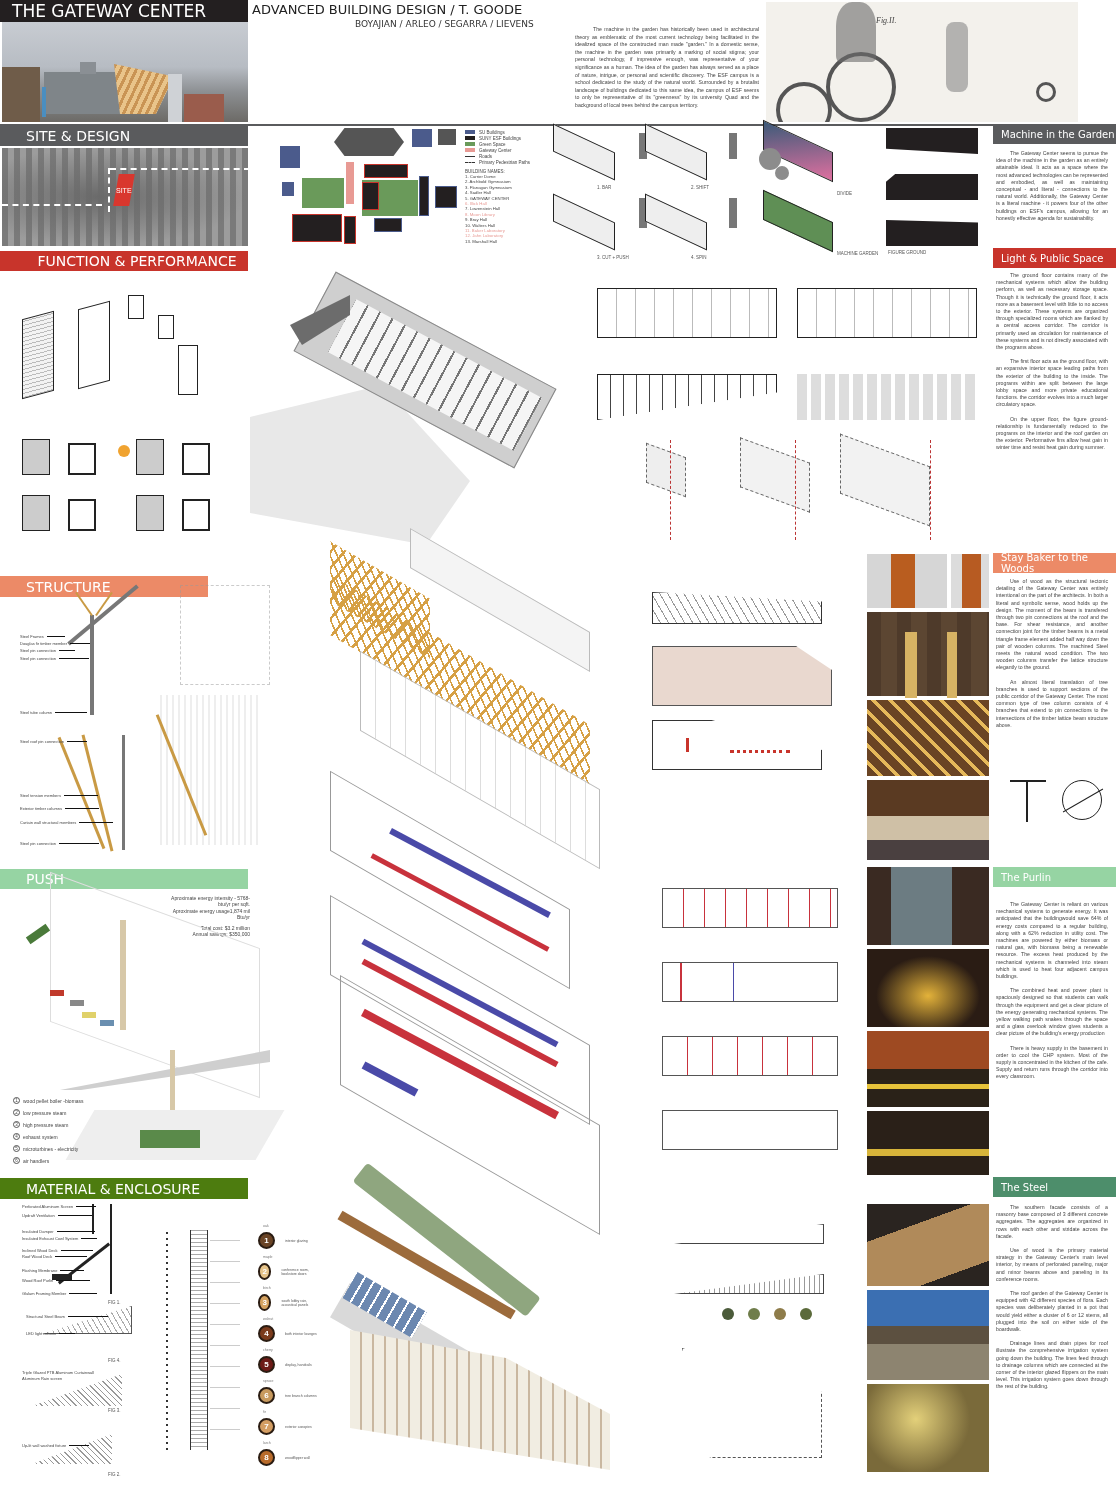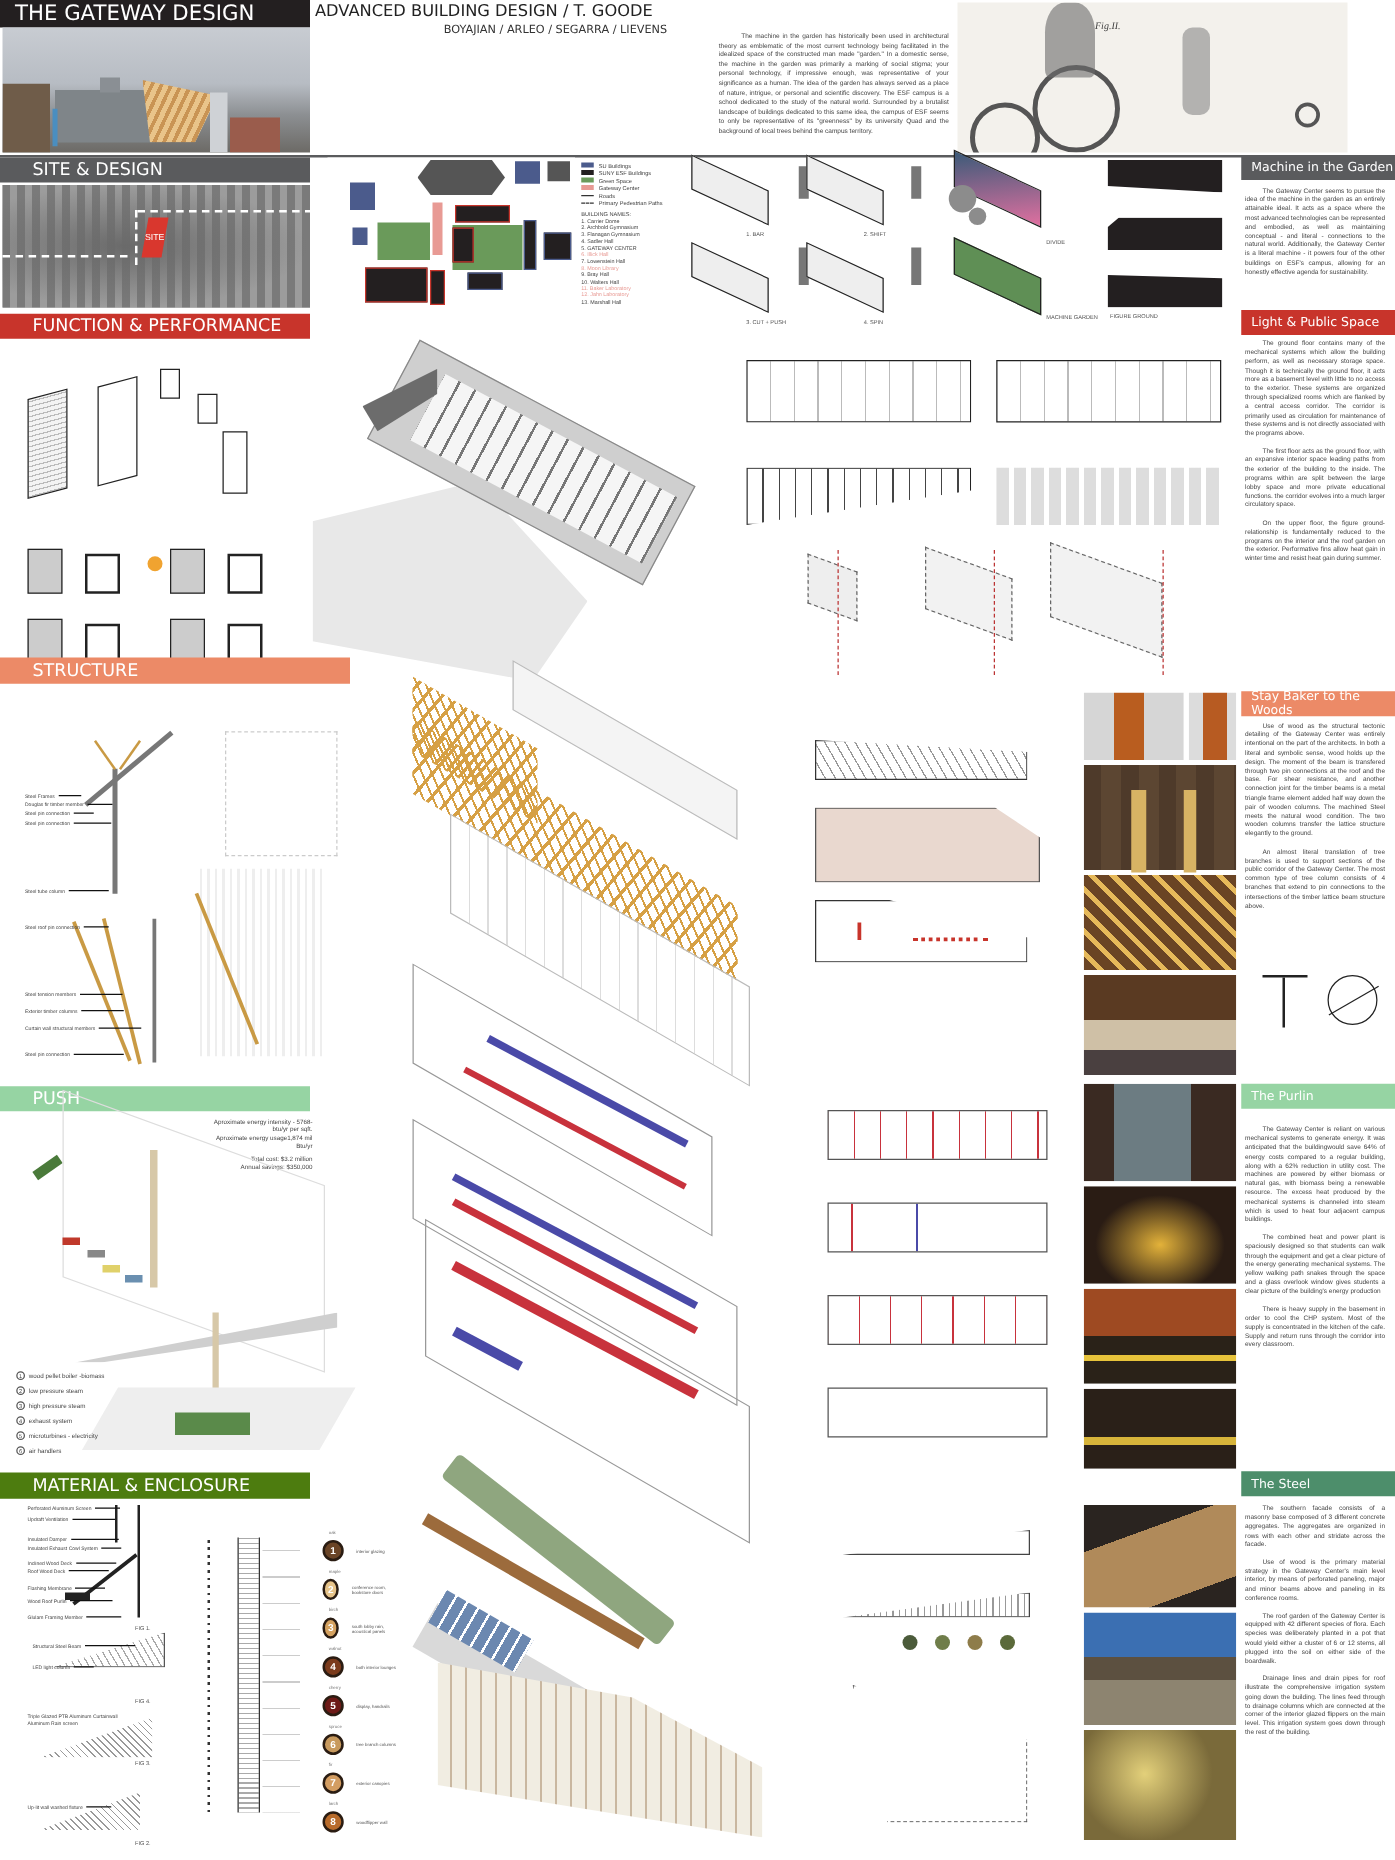--- a/index.html
+++ b/index.html
@@ -1,20 +1,20 @@
 <!DOCTYPE html>
 <html><head>
 <meta charset="utf-8">
 <style>
   * { box-sizing: border-box; margin: 0; padding: 0; }
   body { width: 1116px; height: 1488px; background: #fff; font-family: "Liberation Sans", sans-serif; color: #333; position: relative; overflow: hidden; }
   .abs { position: absolute; }
   .band { position: absolute; color: #fff; font-family: "DejaVu Sans", sans-serif; font-size: 14px; padding-left: 26px; display: flex; align-items: center; }
   .band-gray { background: #5a5b5d; }
-  .band-red { background: #c8342b; }
+  .band-red { background: #c8342b; justify-content: center; }
   .band-orange { background: #ec8a67; }
   .band-mint { background: #96d4a3; }
   .band-green { background: #4d7c0f; }
   .side-head { position: absolute; left: 993px; width: 123px; height: 20px; color: #fff; font-size: 10px; display: flex; align-items: center; padding-left: 8px; font-family: "DejaVu Sans", sans-serif; }
   .side-text { position: absolute; left: 996px; width: 112px; font-size: 5.2px; line-height: 7.2px; text-align: justify; color: #444; }
   .side-text p { text-indent: 14px; margin-bottom: 7px; }
   .photo { position: absolute; border: 1px solid #fff; }
   .caption { position: absolute; font-size: 4.5px; color: #555; }
   .legend-row { display: flex; align-items: center; gap: 4px; font-size: 4.5px; color: #444; height: 6px; }
   .sw { width: 10px; height: 4px; display: inline-block; }
@@ -24,21 +24,21 @@
   .hvac-list .num { width: 7px; height: 7px; border: 1px solid #555; border-radius: 50%; font-size: 4.5px; display: flex; align-items: center; justify-content: center; }
   .wood { position: absolute; left: 258px; width: 62px; display: flex; align-items: center; gap: 10px; }
   .wood .disc { width: 17px; height: 17px; border-radius: 50%; border: 2px solid #2a1c12; color: #fff; font-size: 8px; font-weight: bold; display: flex; align-items: center; justify-content: center; }
   .wood .lbl { font-size: 3.5px; color: #555; }
   .wood .sp { position: absolute; top: -8px; left: 5px; font-size: 3.5px; color: #777; }
 </style>
 </head>
 <body>
 
 <div class="abs" style="left:0;top:0;width:248px;height:22px;background:#231f20;color:#fff;font-family:'DejaVu Sans',sans-serif;font-size:17px;padding-left:12px;display:flex;align-items:center;">
-  <span>THE GATEWAY DESIGN</span>
+  <span>THE GATEWAY CENTER</span>
 </div>
 <div class="abs" style="left:2px;top:22px;width:246px;height:100px;background:linear-gradient(180deg,#c8ccd2 0%,#b7bcc3 45%,#8c8f92 70%,#6c6a66 100%);overflow:hidden;">
   <div style="position:absolute;left:0;top:45px;width:38px;height:55px;background:#6f5c49;"></div>
   <div style="position:absolute;left:42px;top:50px;width:80px;height:42px;background:#7f8589;"></div>
   <div style="position:absolute;left:78px;top:40px;width:16px;height:12px;background:#8a8f94;"></div>
   <div style="position:absolute;left:112px;top:42px;width:60px;height:50px;background:repeating-linear-gradient(115deg,#c99454 0 3px,#e9c48a 3px 7px);clip-path:polygon(0 0,100% 25%,70% 100%,10% 100%);"></div>
   <div style="position:absolute;left:166px;top:52px;width:14px;height:48px;background:#cfd2d6;"></div>
   <div style="position:absolute;left:182px;top:72px;width:40px;height:28px;background:#9a5c4c;"></div>
   <div style="position:absolute;left:40px;top:65px;width:4px;height:30px;background:#4a8ec0;"></div>
 </div>
@@ -206,21 +206,21 @@
 </div>
 <div class="abs" style="left:640px;top:440px;width:340px;height:100px;">
   <div style="position:absolute;left:6px;top:10px;width:40px;height:40px;border:1px dashed #666;background:#eee;transform:skewY(20deg);"></div>
   <div style="position:absolute;left:100px;top:10px;width:70px;height:50px;border:1px dashed #666;background:#f2f2f2;transform:skewY(20deg);"></div>
   <div style="position:absolute;left:200px;top:10px;width:90px;height:60px;border:1px dashed #666;background:#f2f2f2;transform:skewY(20deg);"></div>
   <div style="position:absolute;left:30px;top:0;height:100px;border-left:1px dashed #b33;"></div>
   <div style="position:absolute;left:155px;top:0;height:100px;border-left:1px dashed #b33;"></div>
   <div style="position:absolute;left:290px;top:0;height:100px;border-left:1px dashed #b33;"></div>
 </div>
 
-<div class="band band-orange" style="left:0;top:526px;width:280px;height:21px;">
+<div class="band band-orange" style="left:0;top:576px;width:208px;height:21px;">
   <span>STRUCTURE</span>
 </div>
 <div class="side-head" style="top:553px;background:#ec8a67;">
     <span>Stay Baker to the Woods</span>
   </div>
 <div class="side-text" style="top:578px;">
   <p>Use of wood as the structural tectonic detailing of the Gateway Center was entirely intentional on the part of the architects. In both a literal and symbolic sense, wood holds up the design. The moment of the beam is transfered through two pin connections at the roof and the base. For shear resistance, and another connection joint for the timber beams is a metal triangle frame element added half way down the pair of wooden columns. The machined Steel meets the natural wood condition. The two wooden columns transfer the lattice structure elegantly to the ground.</p>
   <p>An almost literal translation of tree branches is used to support sections of the public corridor of the Gateway Center. The most common type of tree column consists of 4 branches that extend to pin connections to the intersections of the timber lattice beam structure above.</p>
 </div>
 

